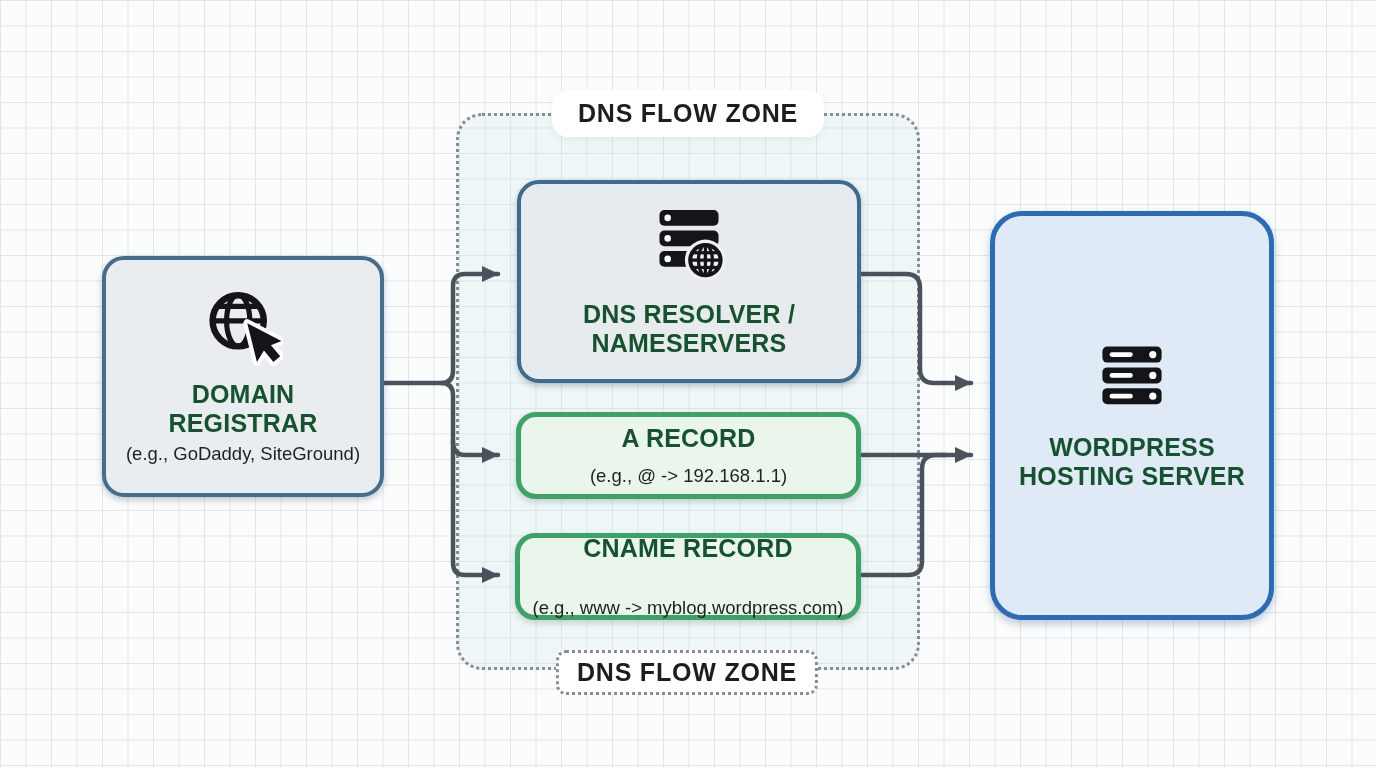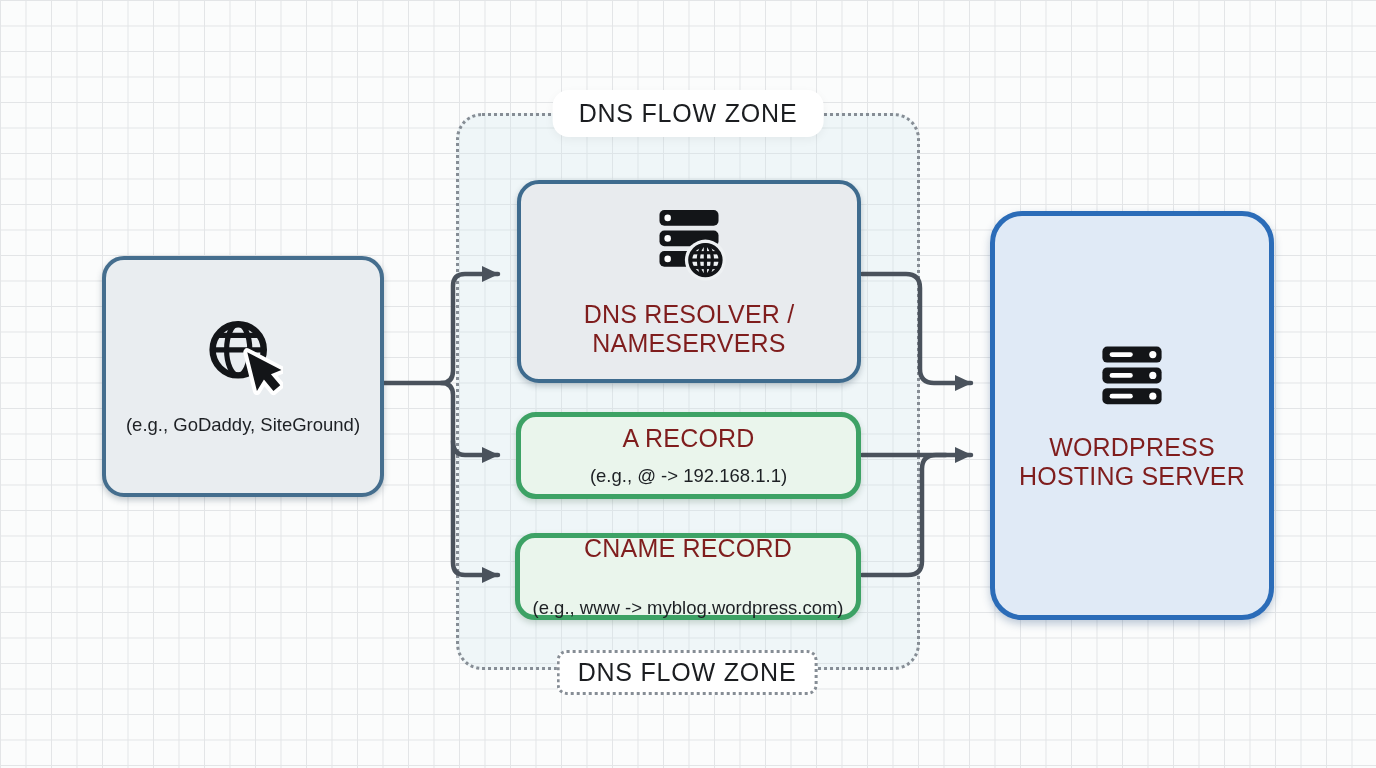--- a/index.html
+++ b/index.html
@@ -26,21 +26,21 @@
     border-radius:26px;
     background:rgba(207,229,236,0.28);
     box-sizing:border-box;
   }
   .zone-label{
     position:absolute;
     transform:translateX(-50%);
     background:#ffffff;
     color:#1b1d20;
     font-size:25px;
-    font-weight:400;
+    font-weight:700;
     letter-spacing:0.8px;
     white-space:nowrap;
     z-index:5;
   }
   .zone-label.top{
     left:688px;top:90px;
     padding:9px 26px;
     border-radius:16px;
     box-shadow:0 3px 10px rgba(0,0,0,0.05);
   }
@@ -58,24 +58,24 @@
   
   .node{
     position:absolute;
     box-sizing:border-box;
     display:flex;flex-direction:column;
     align-items:center;justify-content:center;
     text-align:center;
     z-index:3;
   }
   .node .title{
-    font-weight:400;
+    font-weight:700;
     font-size:25px;
     line-height:1.16;
-    color:#7f1d1d;
+    color:#14532d;
     letter-spacing:0.2px;
   }
   .node .subtitle{
     font-size:18.5px;
     color:#1d2024;
     margin-top:5px;
     white-space:nowrap;
   }
   .node .icon{margin-bottom:12px;}
   .registrar{
@@ -148,20 +148,21 @@
       <g fill="none" stroke="#131518" stroke-width="8">
         <circle cx="44" cy="41" r="32"></circle>
         <ellipse cx="44" cy="41" rx="14.5" ry="32" stroke-width="6.5"></ellipse>
         <line x1="13" y1="41" x2="75" y2="41" stroke-width="6.5"></line>
         <line x1="20" y1="23" x2="68" y2="23" stroke-width="6.5"></line>
       </g>
       <g transform="rotate(-14 66 62)">
         <path d="M60 42 V 92 L72 80 L80 97 L90 92 L82 76 L96 74 Z" fill="#131518" stroke="#ffffff" stroke-width="10" paint-order="stroke" stroke-linejoin="round"></path>
       </g>
     </svg>
+    <div class="title">DOMAIN REGISTRAR</div>
     <div class="subtitle">(e.g., GoDaddy, SiteGround)</div>
   </div>
 
   <div class="node resolver">
     <svg class="icon" width="82" height="82" viewBox="0 0 100 100">
       <g fill="#131518">
         <rect x="14" y="5" width="72" height="19" rx="6"></rect>
         <rect x="14" y="30" width="72" height="19" rx="6"></rect>
         <rect x="14" y="55" width="72" height="19" rx="6"></rect>
       </g>

